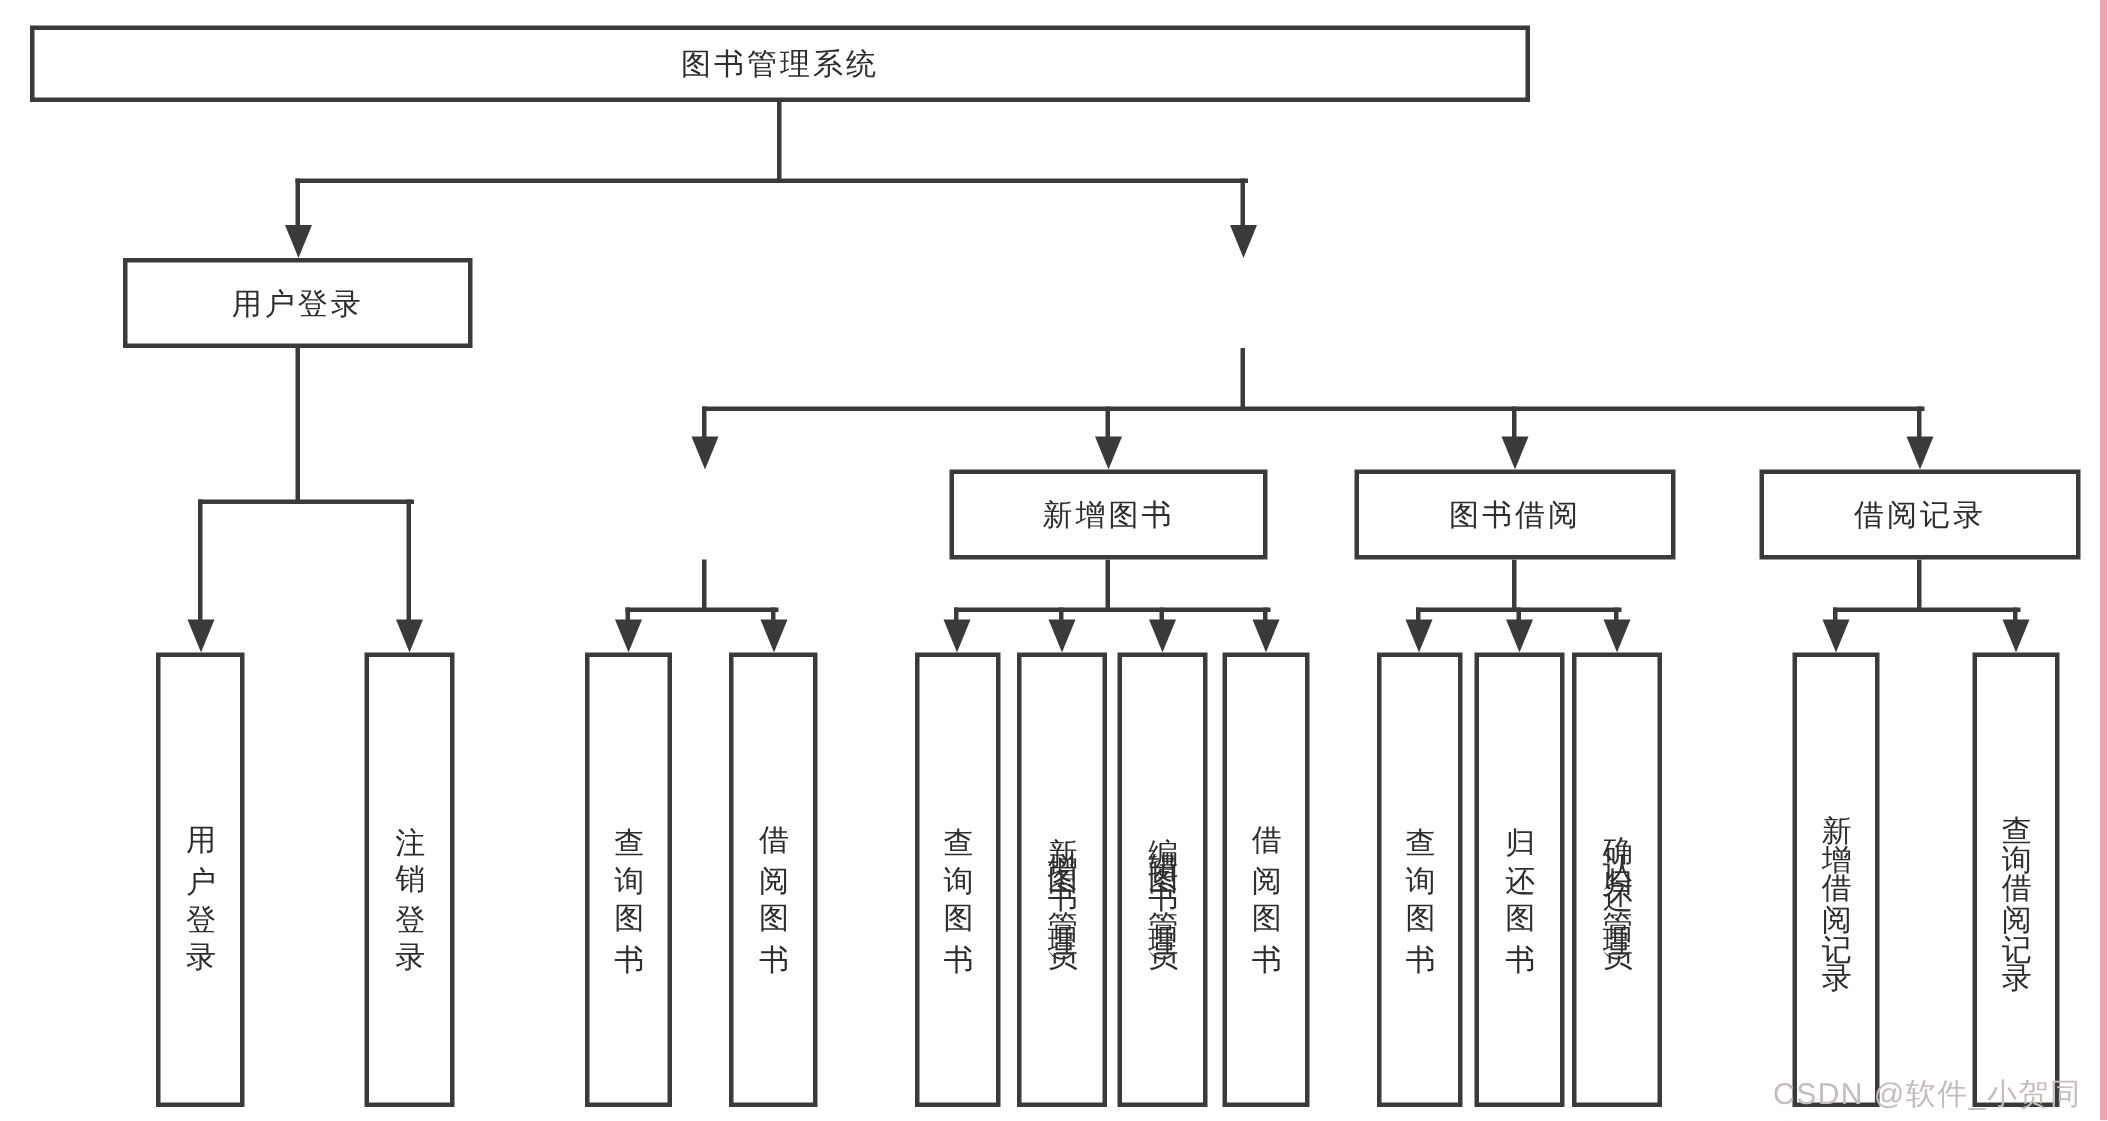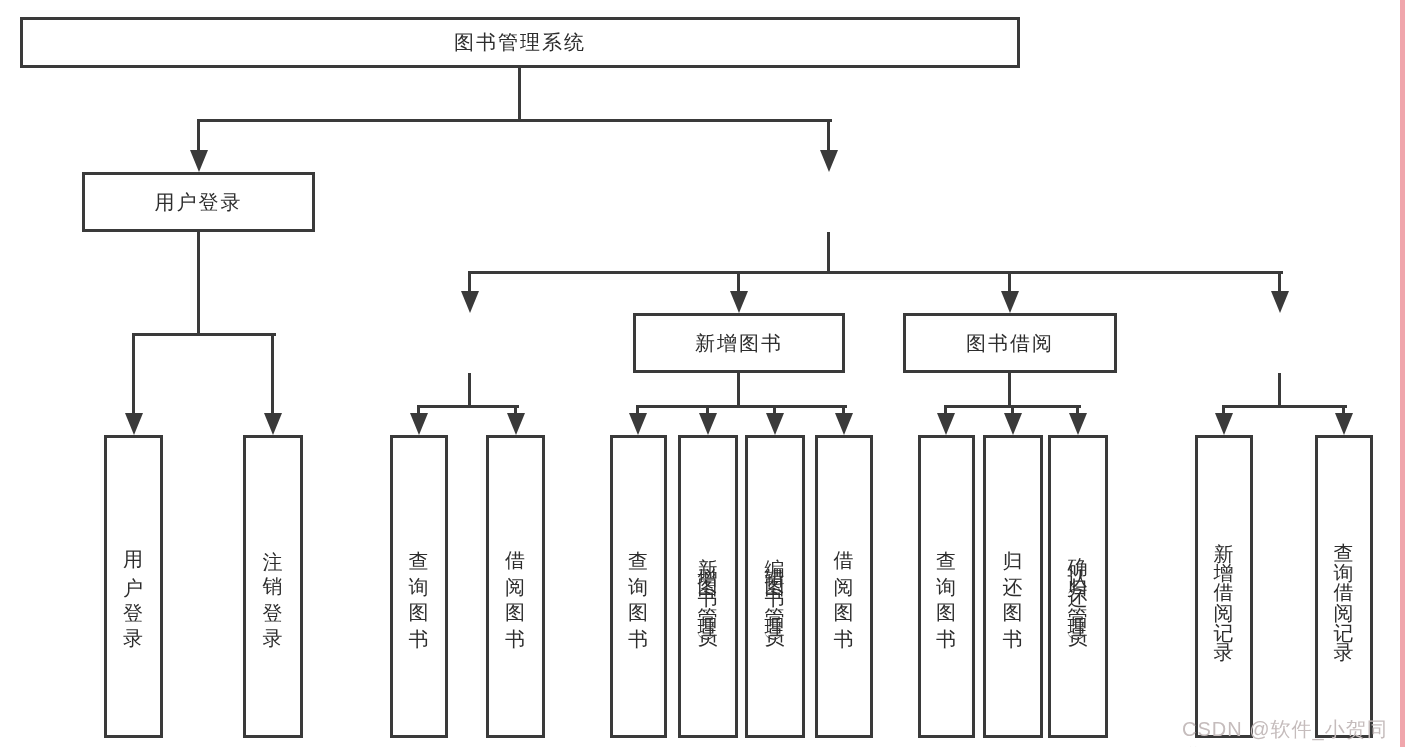--- a/index.html
+++ b/index.html
@@ -107,20 +107,23 @@
   <div class="node header" style="left:82px;top:172px;width:233px;height:60px;">
     <span>用户登录</span>
   </div>
 
   <div class="node header" style="left:633px;top:313px;width:212px;height:60px;">
     <span>新增图书</span>
   </div>
   <div class="node header" style="left:903px;top:313px;width:214px;height:60px;">
     <span>图书借阅</span>
   </div>
+  <div class="node header" style="left:1173px;top:313px;width:214px;height:60px;">
+    <span>借阅记录</span>
+  </div>
 
   <div class="node leaf ls-lg" style="left:104px;top:435px;width:59px;height:303px;">
     <span>用户登录</span>
   </div>
   <div class="node leaf ls-lg" style="left:243px;top:435px;width:60px;height:303px;">
     <span>注销登录</span>
   </div>
 
   <div class="node leaf ls-lg" style="left:390px;top:435px;width:58px;height:303px;">
     <span>查询图书</span>

